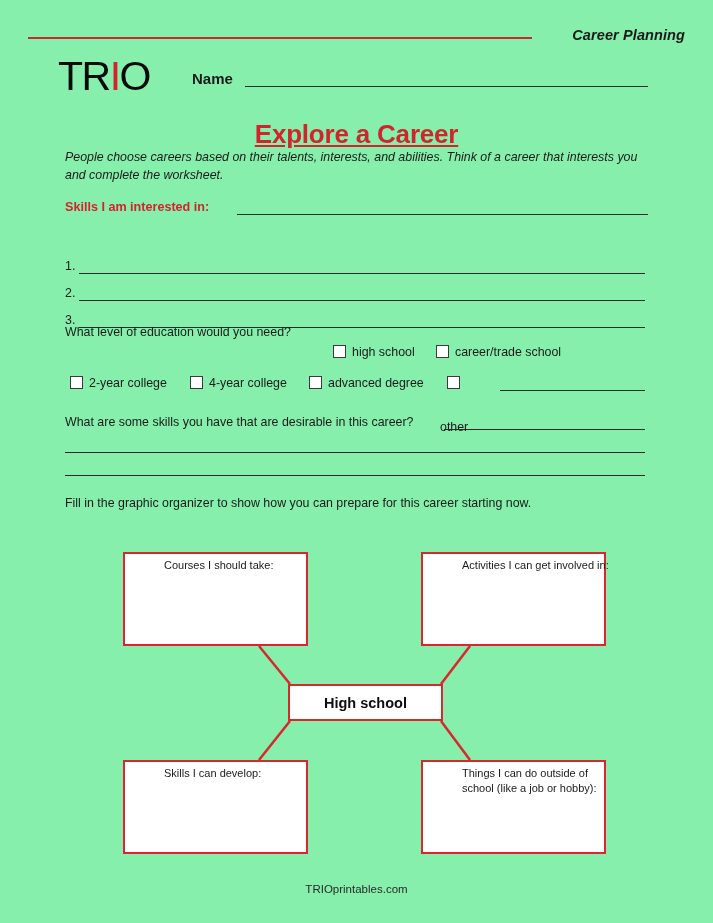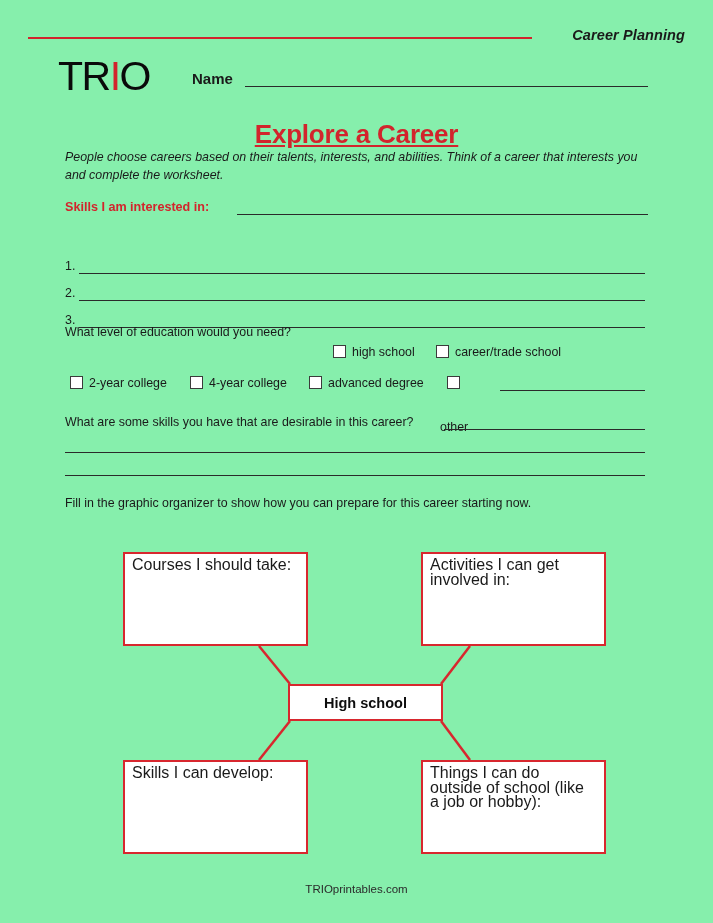--- a/index.html
+++ b/index.html
@@ -166,23 +166,24 @@
     pointer-events: none;
   }
   .obox {
     position: absolute;
     border: 2.5px solid #d8272e;
     background: #ffffff;
     box-sizing: border-box;
   }
   .obox-label {
     position: absolute;
-    font-size: 16px;
+    font-size: 11px;
     line-height: 14.5px;
     color: #1a1a1a;
+    margin-left: 32px;
   }
   .center-box {
     position: absolute;
     left: 288px;
     top: 684px;
     width: 155px;
     height: 37px;
     border: 2.5px solid #d8272e;
     background: #ffffff;
     box-sizing: border-box;

